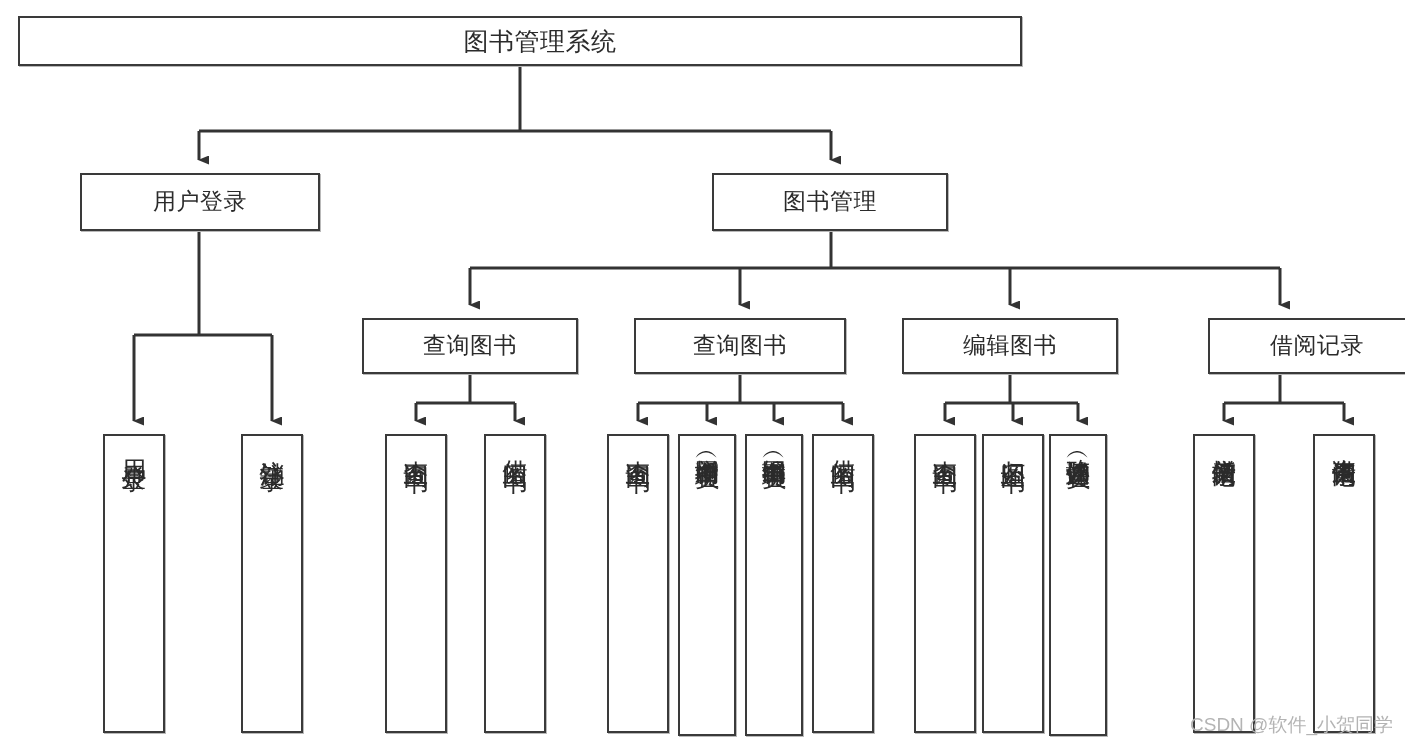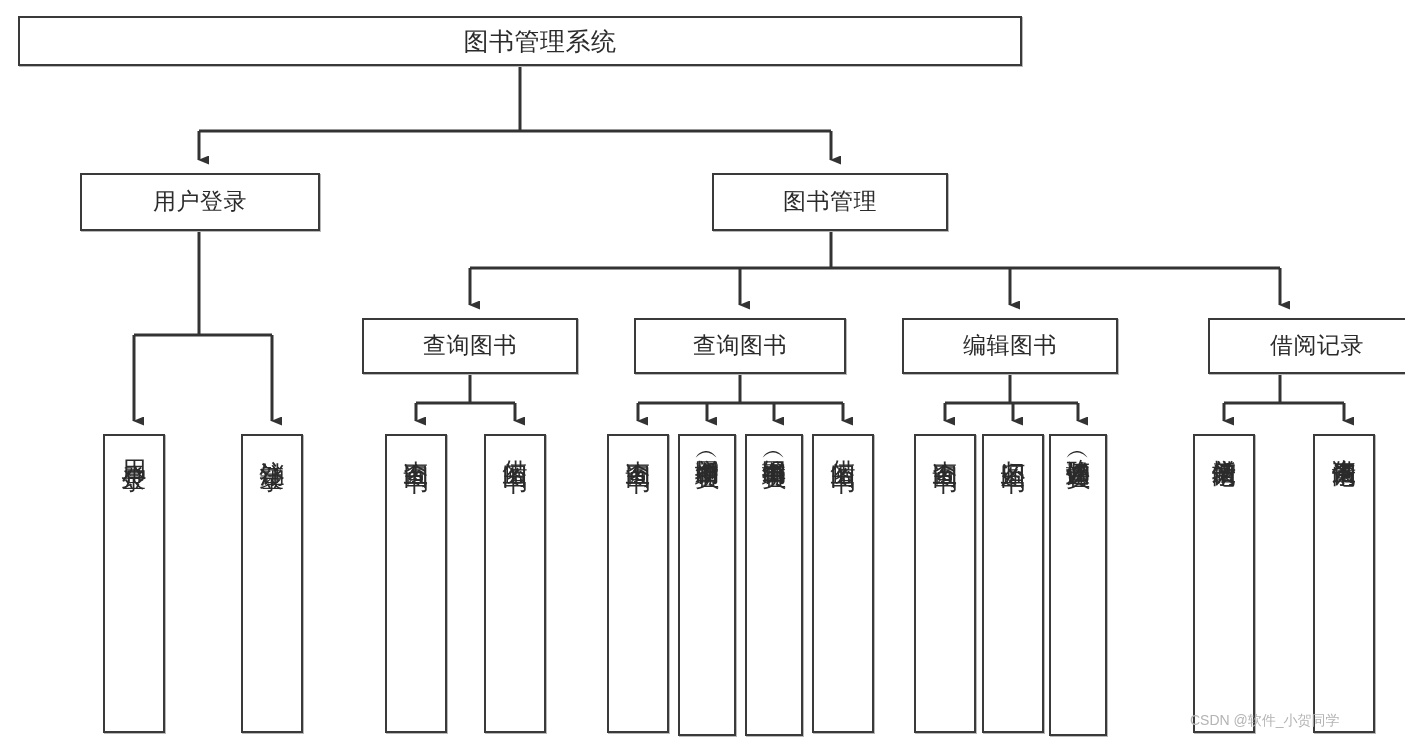--- a/index.html
+++ b/index.html
@@ -64,21 +64,21 @@
     letter-spacing: 1px;
     font-size: 24px;
   }
   .node.root .label {
     font-size: 25px;
   }
   .watermark {
     position: absolute;
     left: 1190px;
     top: 712px;
-    font-size: 14px;
+    font-size: 19px;
     color: #b4b4b4;
     z-index: 5;
     white-space: nowrap;
     font-family: "Liberation Sans", "DejaVu Sans", sans-serif;
   }
 </style>
 </head>
 <body>
 
 <div id="diagram-root">

